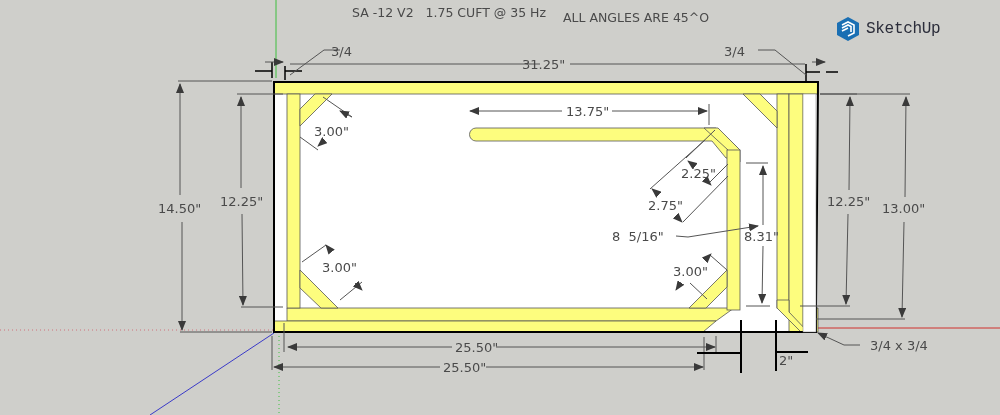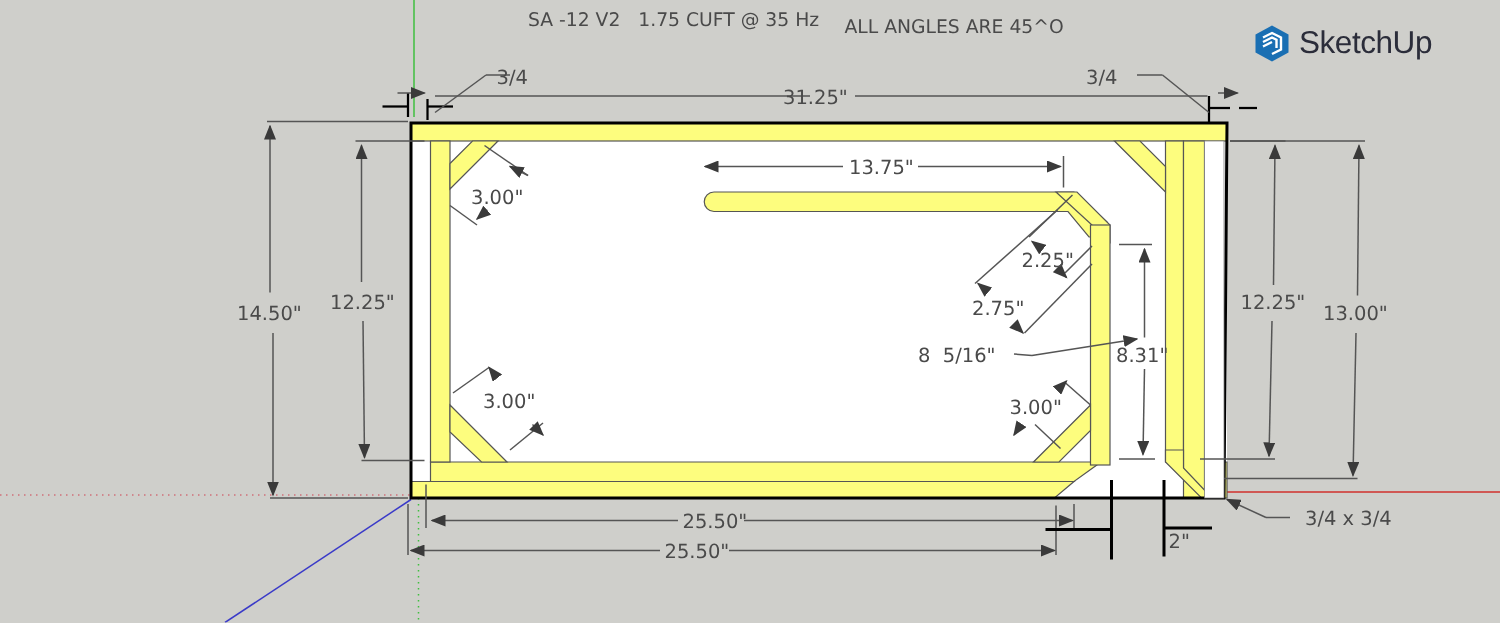--- a/index.html
+++ b/index.html
@@ -1,21 +1,21 @@
 <!DOCTYPE html>
 <html><head>
 <meta charset="utf-8">
 <style>
   html, body { margin: 0; padding: 0; }
   body { width: 1000px; height: 415px; background: #cfcfcb; overflow: hidden; position: relative; font-family: "DejaVu Sans", sans-serif; }
   #canvas { position: absolute; left: 0; top: 0; width: 1000px; height: 415px; }
   .dim-text { font-family: "DejaVu Sans", sans-serif; font-size: 13px; fill: #4a4a4a; }
   .title-text { font-family: "DejaVu Sans", sans-serif; font-size: 12.5px; fill: #4a4a4a; }
   #logo { position: absolute; left: 836px; top: 16px; display: flex; align-items: center; gap: 6px; }
-  #logo-text { font-family: Liberation Sans, sans-serif; font-size: 21px; color: #2b2d3a; font-weight: 500; letter-spacing: -0.3px; }
+  #logo-text { font-family: Liberation Mono, monospace; font-size: 16px; color: #2b2d3a; font-weight: 500; letter-spacing: -0.3px; }
 </style>
 </head>
 <body>
 
 <svg id="canvas" viewBox="0 0 1000 415" xmlns="http://www.w3.org/2000/svg">
   <defs>
     <marker id="arr" markerWidth="10" markerHeight="8" refX="9" refY="4" orient="auto" markerUnits="userSpaceOnUse">
       <path d="M0,0 L10,4 L0,8 Z" fill="#3a3a3a"></path>
     </marker>
     <marker id="arrs" markerWidth="10" markerHeight="8" refX="1" refY="4" orient="auto" markerUnits="userSpaceOnUse">

